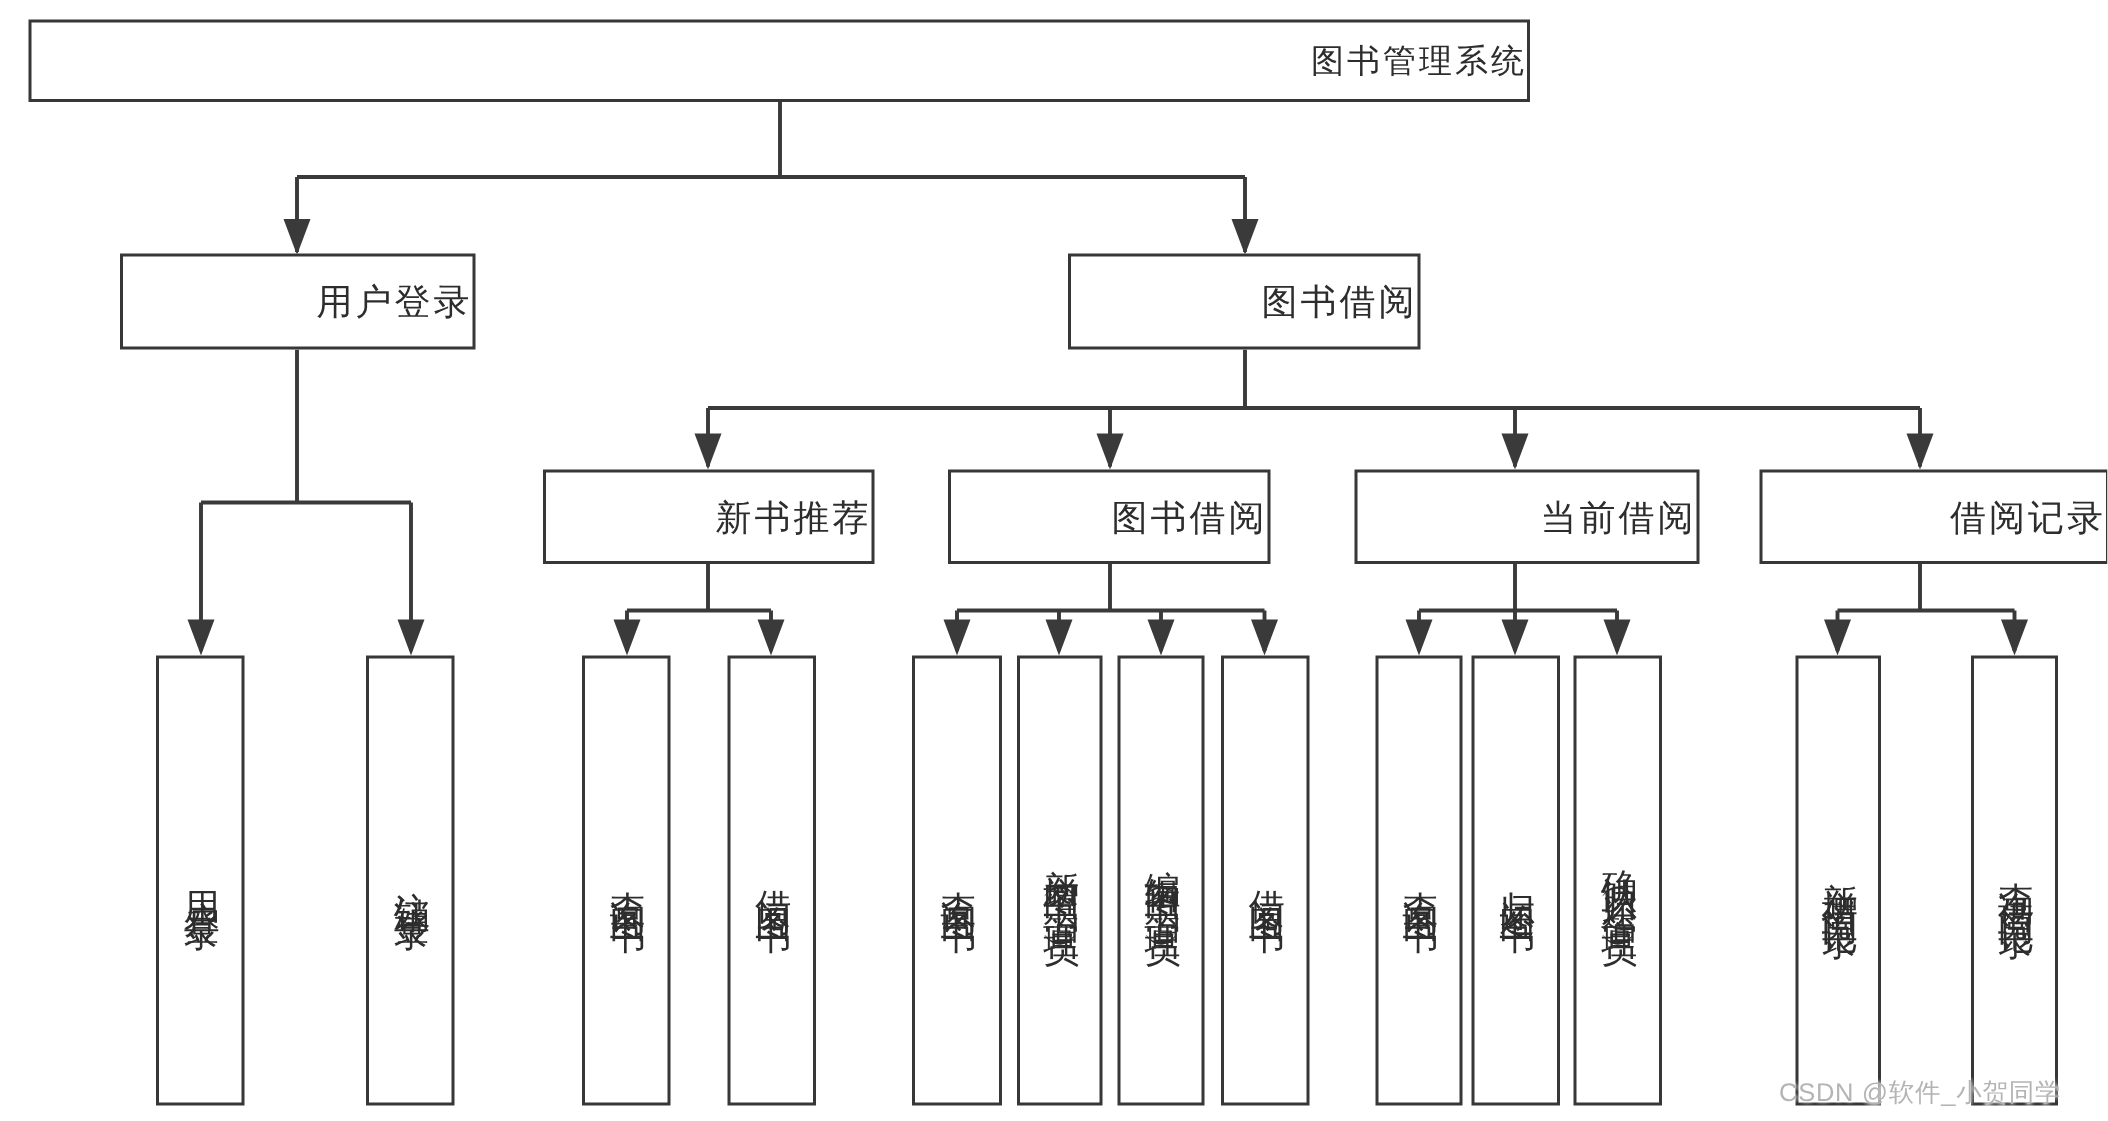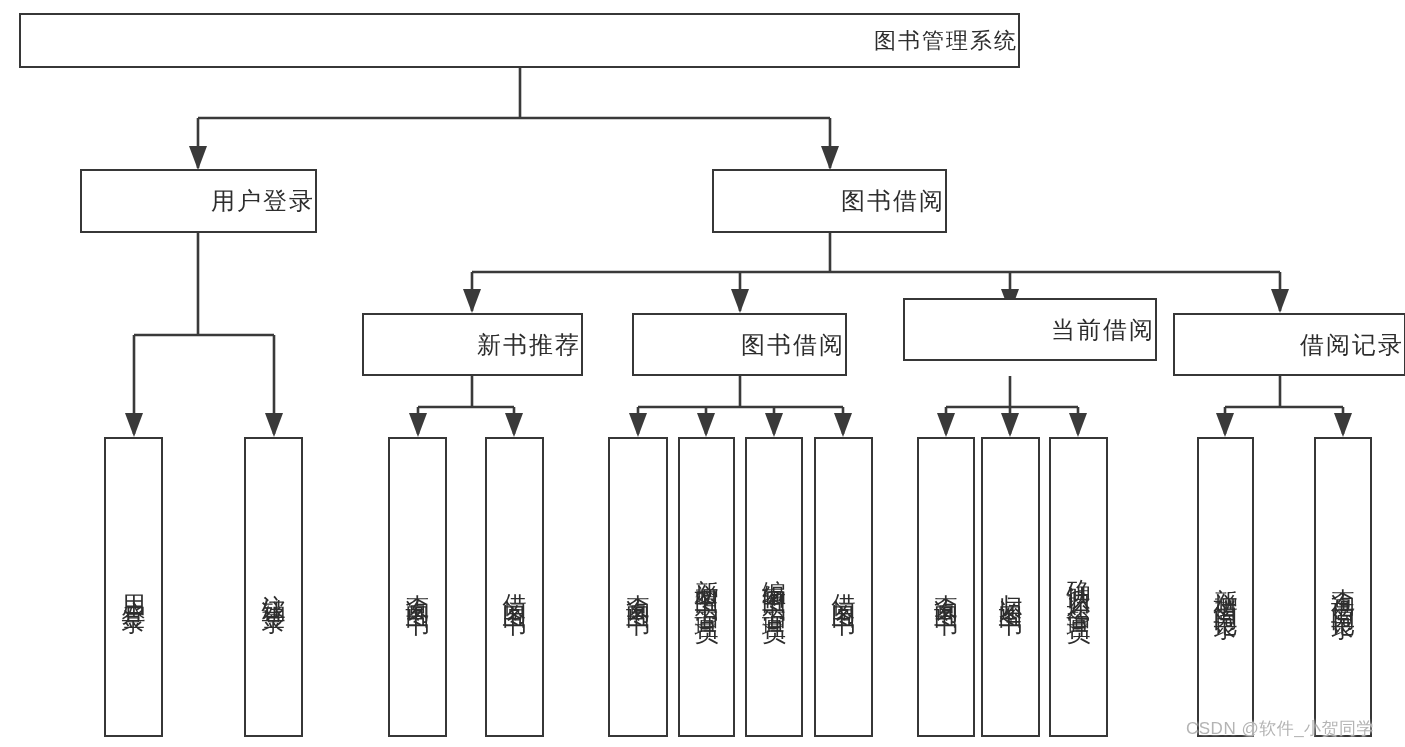--- a/index.html
+++ b/index.html
@@ -91,21 +91,21 @@
   <div class="node" style="left: 712px; top: 169px; width: 235px; height: 64px; border-color: rgb(55, 55, 55);">
     <span class="hlabel" style="color: rgb(45, 45, 45);">图书借阅</span>
   </div>
 
   <div class="node" style="left: 362px; top: 313px; width: 221px; height: 63px; border-color: rgb(55, 55, 55);">
     <span class="hlabel" style="color: rgb(45, 45, 45);">新书推荐</span>
   </div>
   <div class="node" style="left: 632px; top: 313px; width: 215px; height: 63px; border-color: rgb(55, 55, 55);">
     <span class="hlabel" style="color: rgb(45, 45, 45);">图书借阅</span>
   </div>
-  <div class="node" style="left: 903px; top: 298px; width: 254px; height: 63px; border-color: rgb(55, 55, 55);">
+  <div class="node" style="left: 903px; top: 313px; width: 230px; height: 63px; border-color: rgb(55, 55, 55);">
     <span class="hlabel" style="color: rgb(45, 45, 45);">当前借阅</span>
   </div>
   <div class="node" style="left: 1173px; top: 313px; width: 233px; height: 63px; border-color: rgb(55, 55, 55);">
     <span class="hlabel" style="color: rgb(45, 45, 45);">借阅记录</span>
   </div>
 
   <div class="leaf" style="left: 104px; width: 59px; border-color: rgb(55, 55, 55);">
     <span class="vtext" style="color: rgb(45, 45, 45);">用户登录</span>
   </div>
   <div class="leaf" style="left: 244px; width: 59px; border-color: rgb(55, 55, 55);">

